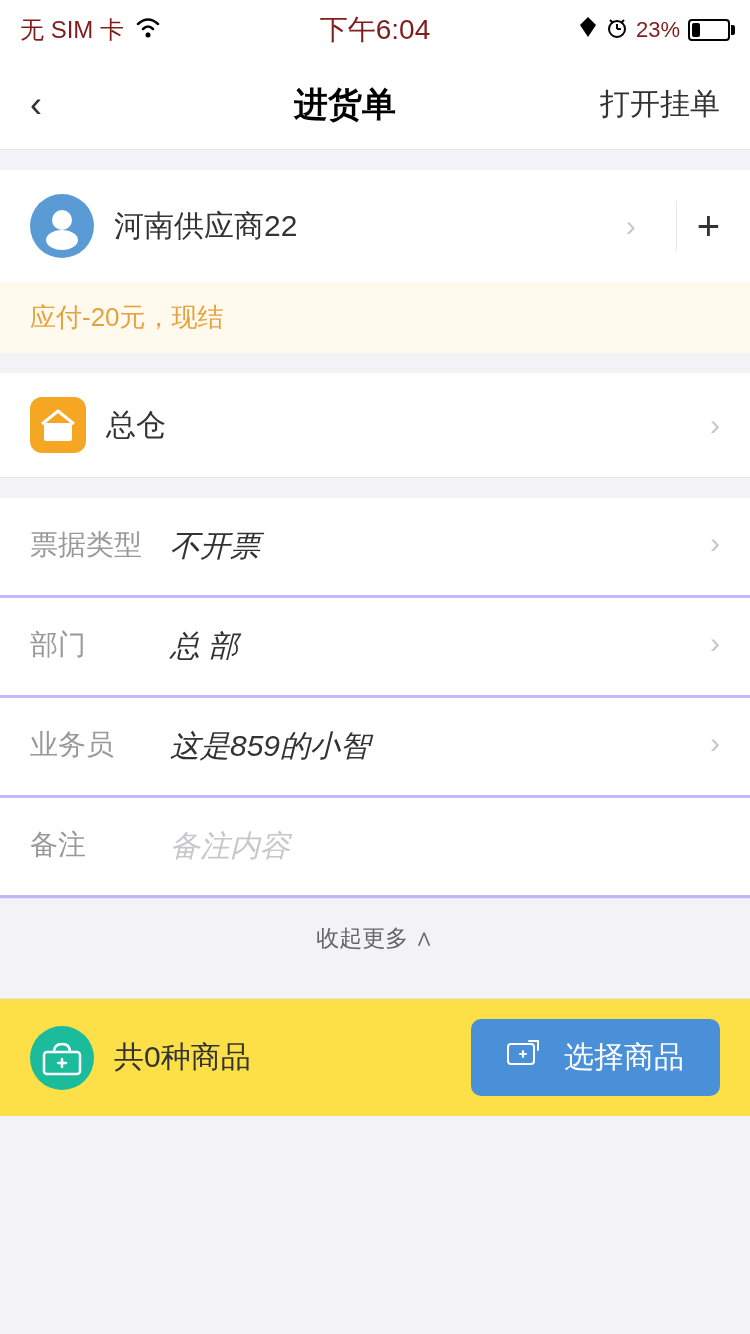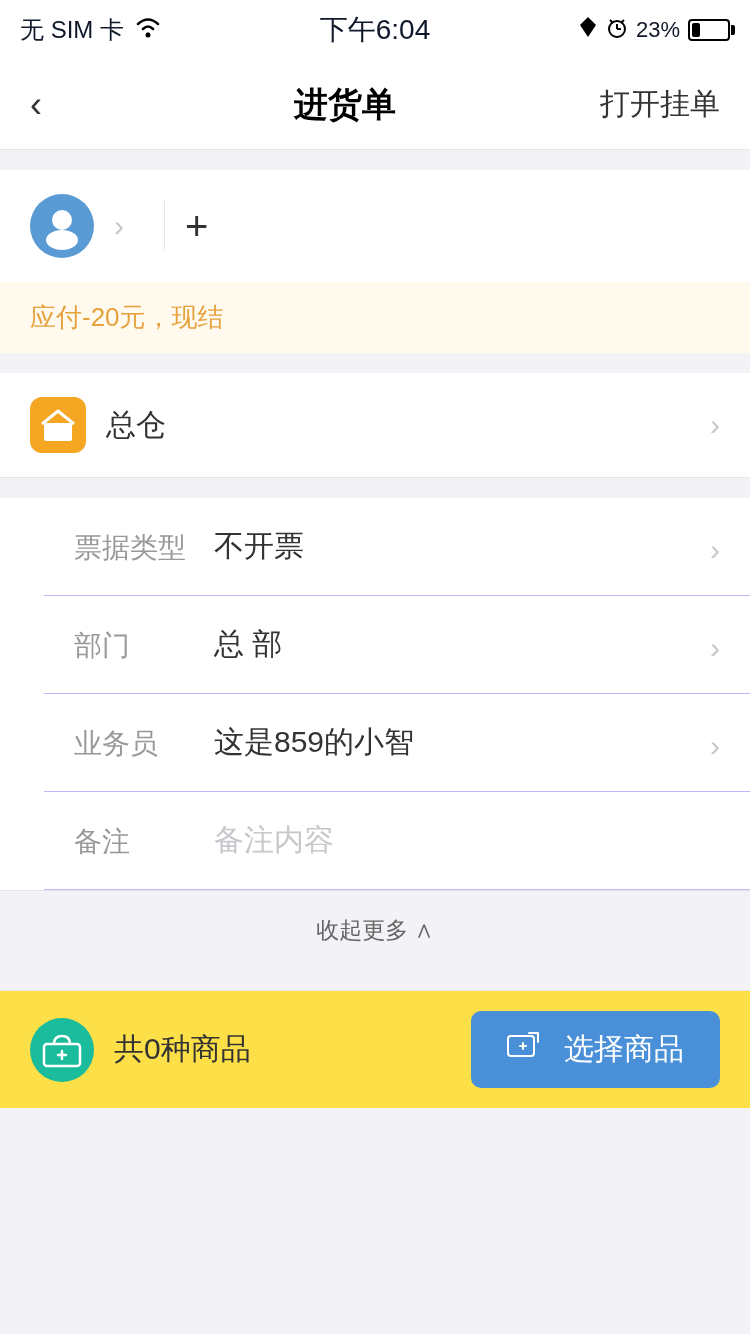--- a/index.html
+++ b/index.html
@@ -16,21 +16,21 @@
     
     .status-bar {
       width: 750px;
       height: 60px;
       background: #fff;
       display: flex;
       align-items: center;
       justify-content: space-between;
       padding: 0 20px;
       font-size: 24px;
-      color: #0f172a;
+      color: #7f1d1d;
       gap: 24px;
     }
     .status-left {
       display: flex;
       align-items: center;
       gap: 10px;
     }
     .status-center {
       font-size: 28px;
       font-weight: 500;
@@ -163,26 +163,25 @@
     .notice-bar {
       background: #fff9ee;
       padding: 18px 30px;
       font-size: 26px;
       color: #e6a23c;
     }
 
     
     .row-item {
       display: flex;
-      align-items: flex-end;
+      align-items: flex-start;
       padding: 28px 30px;
       background: #fff;
-      border-bottom: 1px solid #c4b5fd;
+      border-bottom: 3px solid #c4b5fd;
       min-height: 90px;
-      margin-left: 44px;
     }
     .row-item:last-child {
       border-bottom: none;
     }
     .row-icon {
       width: 56px;
       height: 56px;
       border-radius: 12px;
       background: #f5a623;
       display: flex;
@@ -194,20 +193,21 @@
     .row-label {
       color: #999;
       font-size: 28px;
       width: 140px;
       flex-shrink: 0;
     }
     .row-value {
       flex: 1;
       font-size: 30px;
       color: #333;
+      font-style: italic;
     }
     .row-value.placeholder {
       color: #c7c7cc;
     }
     .row-chevron {
       color: #c7c7cc;
       font-size: 30px;
     }
 
     
@@ -335,20 +335,21 @@
 <div class="section-gap"></div>
 
 <div class="card-section">
   <div class="supplier-row">
     <div class="supplier-avatar">
       <svg viewBox="0 0 48 48" fill="none" xmlns="http://www.w3.org/2000/svg">
         <circle cx="24" cy="18" r="10" fill="#fff"></circle>
         <ellipse cx="24" cy="38" rx="16" ry="10" fill="#fff"></ellipse>
       </svg>
     </div>
+    <span class="supplier-name">河南供应商22</span>
     <span class="supplier-chevron">›</span>
     <div class="vertical-divider"></div>
     <span class="supplier-add">+</span>
   </div>
 
   <div class="notice-bar">
     <span>应付-20元，现结</span>
   </div>
 </div>
 

